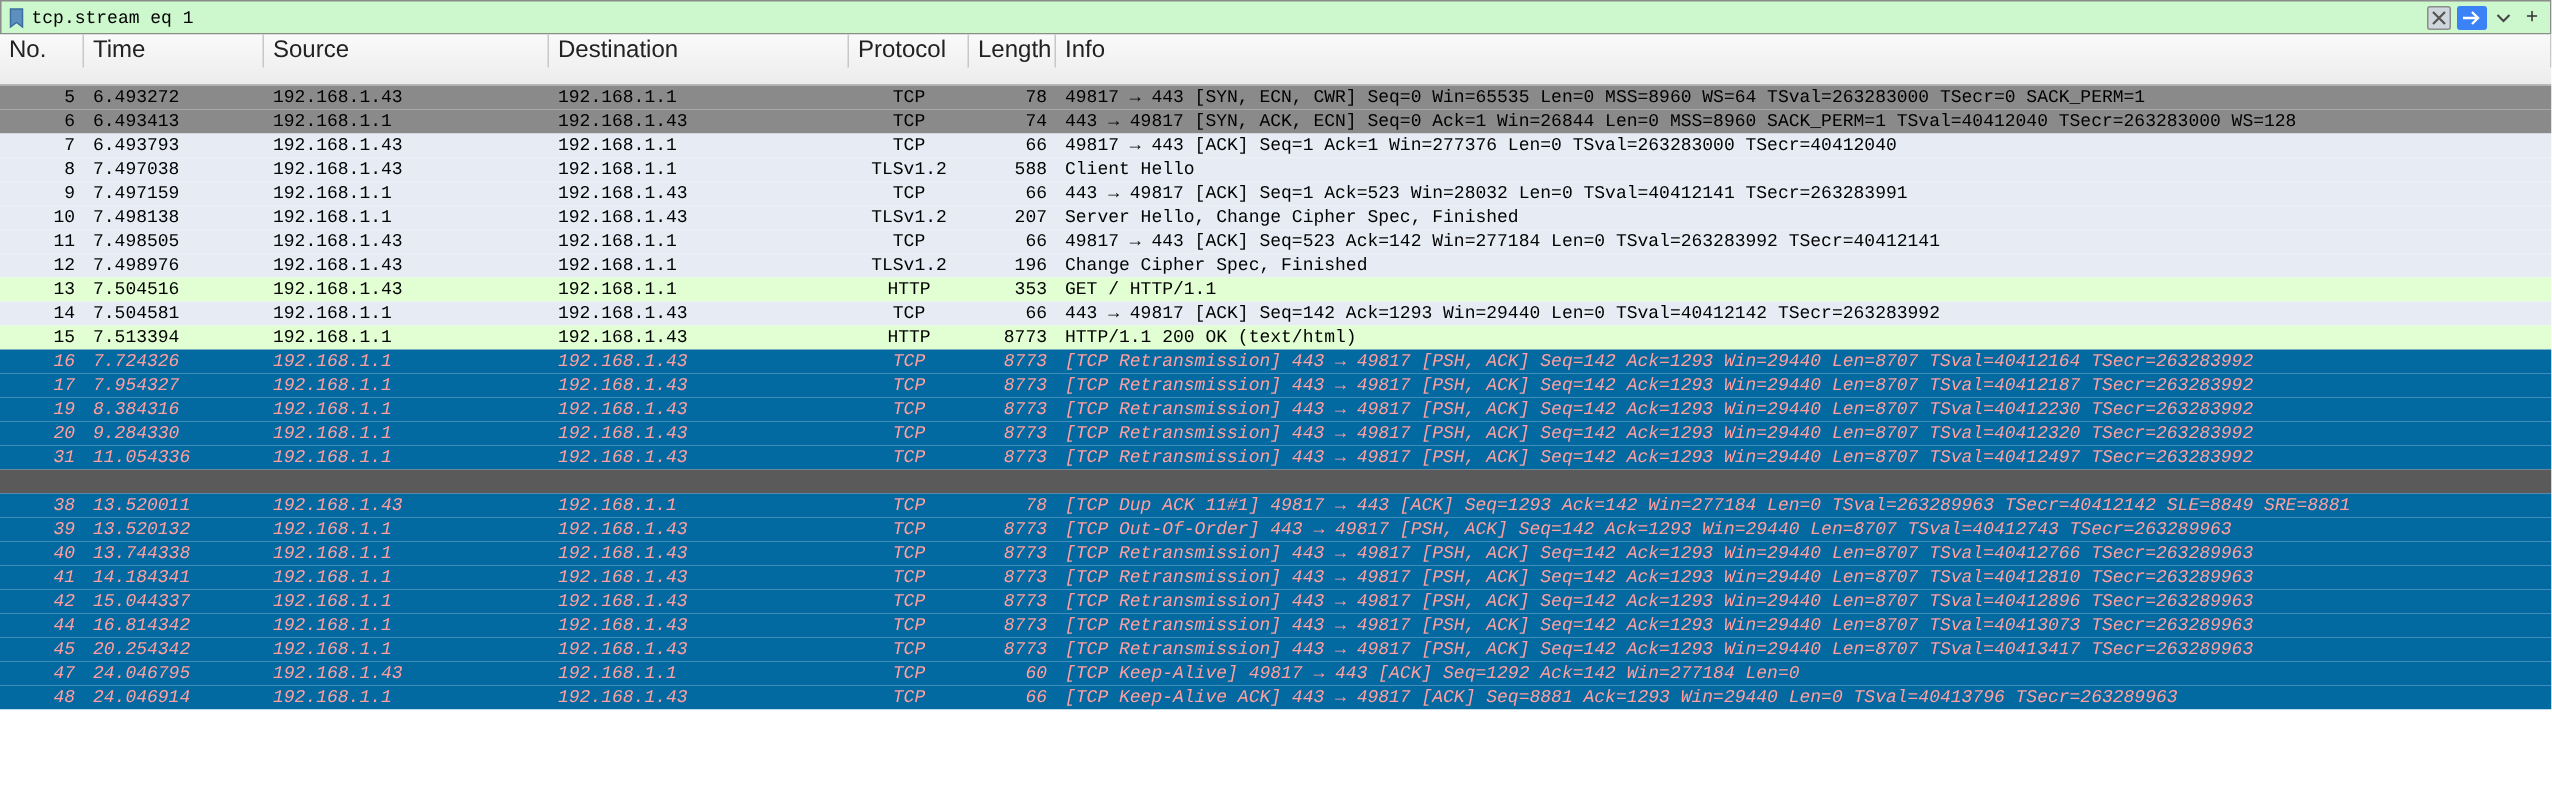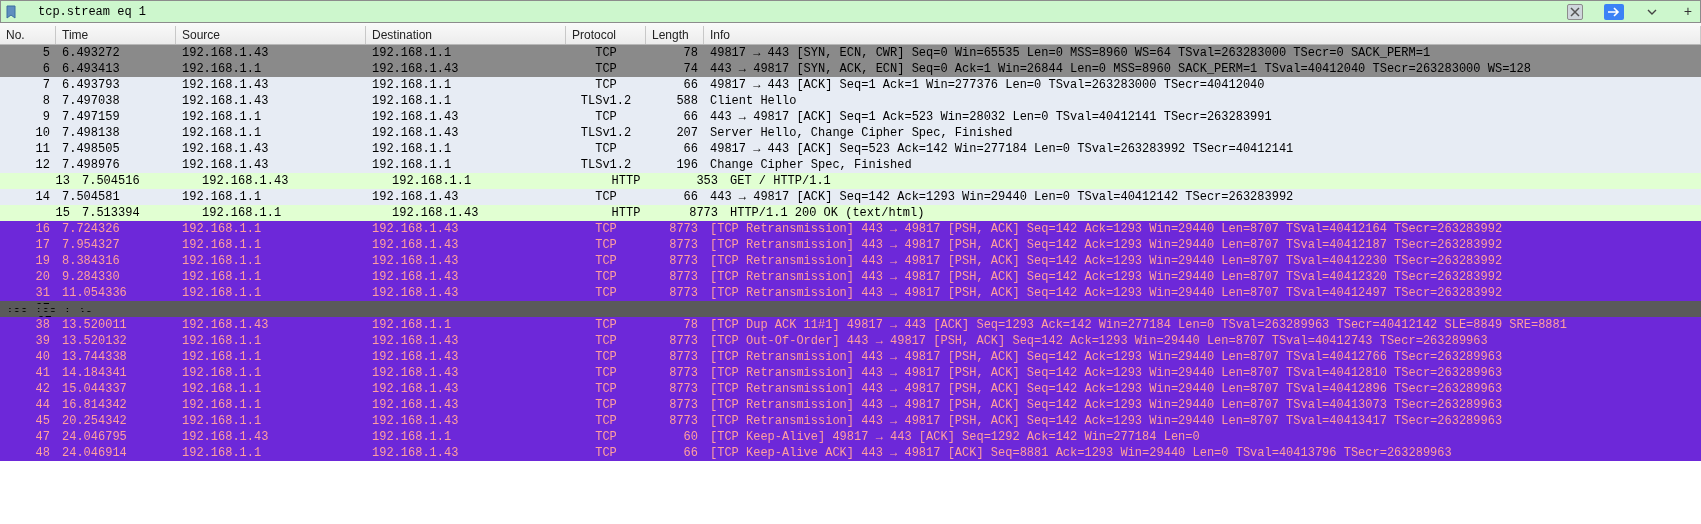--- a/index.html
+++ b/index.html
@@ -9,21 +9,21 @@
     background: #fff;
     overflow: hidden;
   }
   .filter-bar {
     display: flex;
     align-items: center;
     height: 23px;
     border: 1px solid #8c8c8c;
     background: #cdf7cd;
     padding: 0 4px;
-    gap: 21px;
+    gap: 4px;
   }
   .filter-bar .bookmark-icon svg { display: block; }
   .filter-input {
     flex: 1;
     border: none;
     background: transparent;
     font-family: inherit;
     font-size: 12px;
     outline: none;
     color: #000;
@@ -34,26 +34,26 @@
     justify-content: center;
     cursor: pointer;
   }
   .clear-icon { width:16px; height:16px; background:#cfd6dc; border:1px solid #8c8c8c; border-radius:2px;}
   .apply-arrow { width:20px; height:16px; background:#3b82f6; color:#fff; border-radius:2px; font-size:12px;}
   .dropdown-caret { width:14px; height:16px; }
   .plus-icon { width:16px; height:16px; font-size:14px; color:#333; }
 
   .header-row {
     display: flex;
-    align-items: flex-end;
-    height: 22px;
+    align-items: flex-start;
+    height: 34px;
     background: linear-gradient(#fafafa, #ececec);
     border-bottom: 1px solid #b8b8b8;
     font-family: -apple-system, "Segoe UI", sans-serif;
-    font-size: 12px;
+    font-size: 16px;
     color: #222;
   }
   .header-row div {
     padding: 2px 6px;
     border-right: 1px solid #c8c8c8;
     white-space: nowrap;
     overflow: hidden;
   }
   .packet-list {
     display: flex;
@@ -75,22 +75,22 @@
   .col-dest   { width: 200px; }
   .col-proto  { width: 80px; text-align: center; }
   .col-length { width: 58px; text-align: right; }
   .col-info   { flex: 1; }
 
   .hdr-no { width:56px;} .hdr-time{width:120px;} .hdr-src{width:190px;} .hdr-dst{width:200px;} .hdr-proto{width:80px;} .hdr-len{width:58px;} .hdr-info{flex:1; border-right:none;}
 
   
   .c-selected-gray { background:#8a8a8a; color:#000; }
   .c-light { background:#e7ecf4; color:#000; }
-  .c-light-green { background:#e1ffd2; color:#000;padding-left:20px; }
-  .c-dark-teal { background:#6d28d9; color:#ff9f9f; }
+  .c-light-green { background:#e1ffd2; color:#000; }
+  .c-dark-teal { background:#0369a1; color:#ff9f9f;font-style:italic; }
   .c-selected-dark { background:#5a5a5a; color:#000;flex-direction:column; }
 </style>
 </head>
 <body>
 
 <div class="filter-bar">
   <span class="bookmark-icon">
     <svg width="12" height="14" viewBox="0 0 12 14">
         <path d="M2 1h8v12l-4-3-4 3z" fill="#5f8fbf" stroke="#3b6fa0" stroke-width="1"></path>
       </svg>

